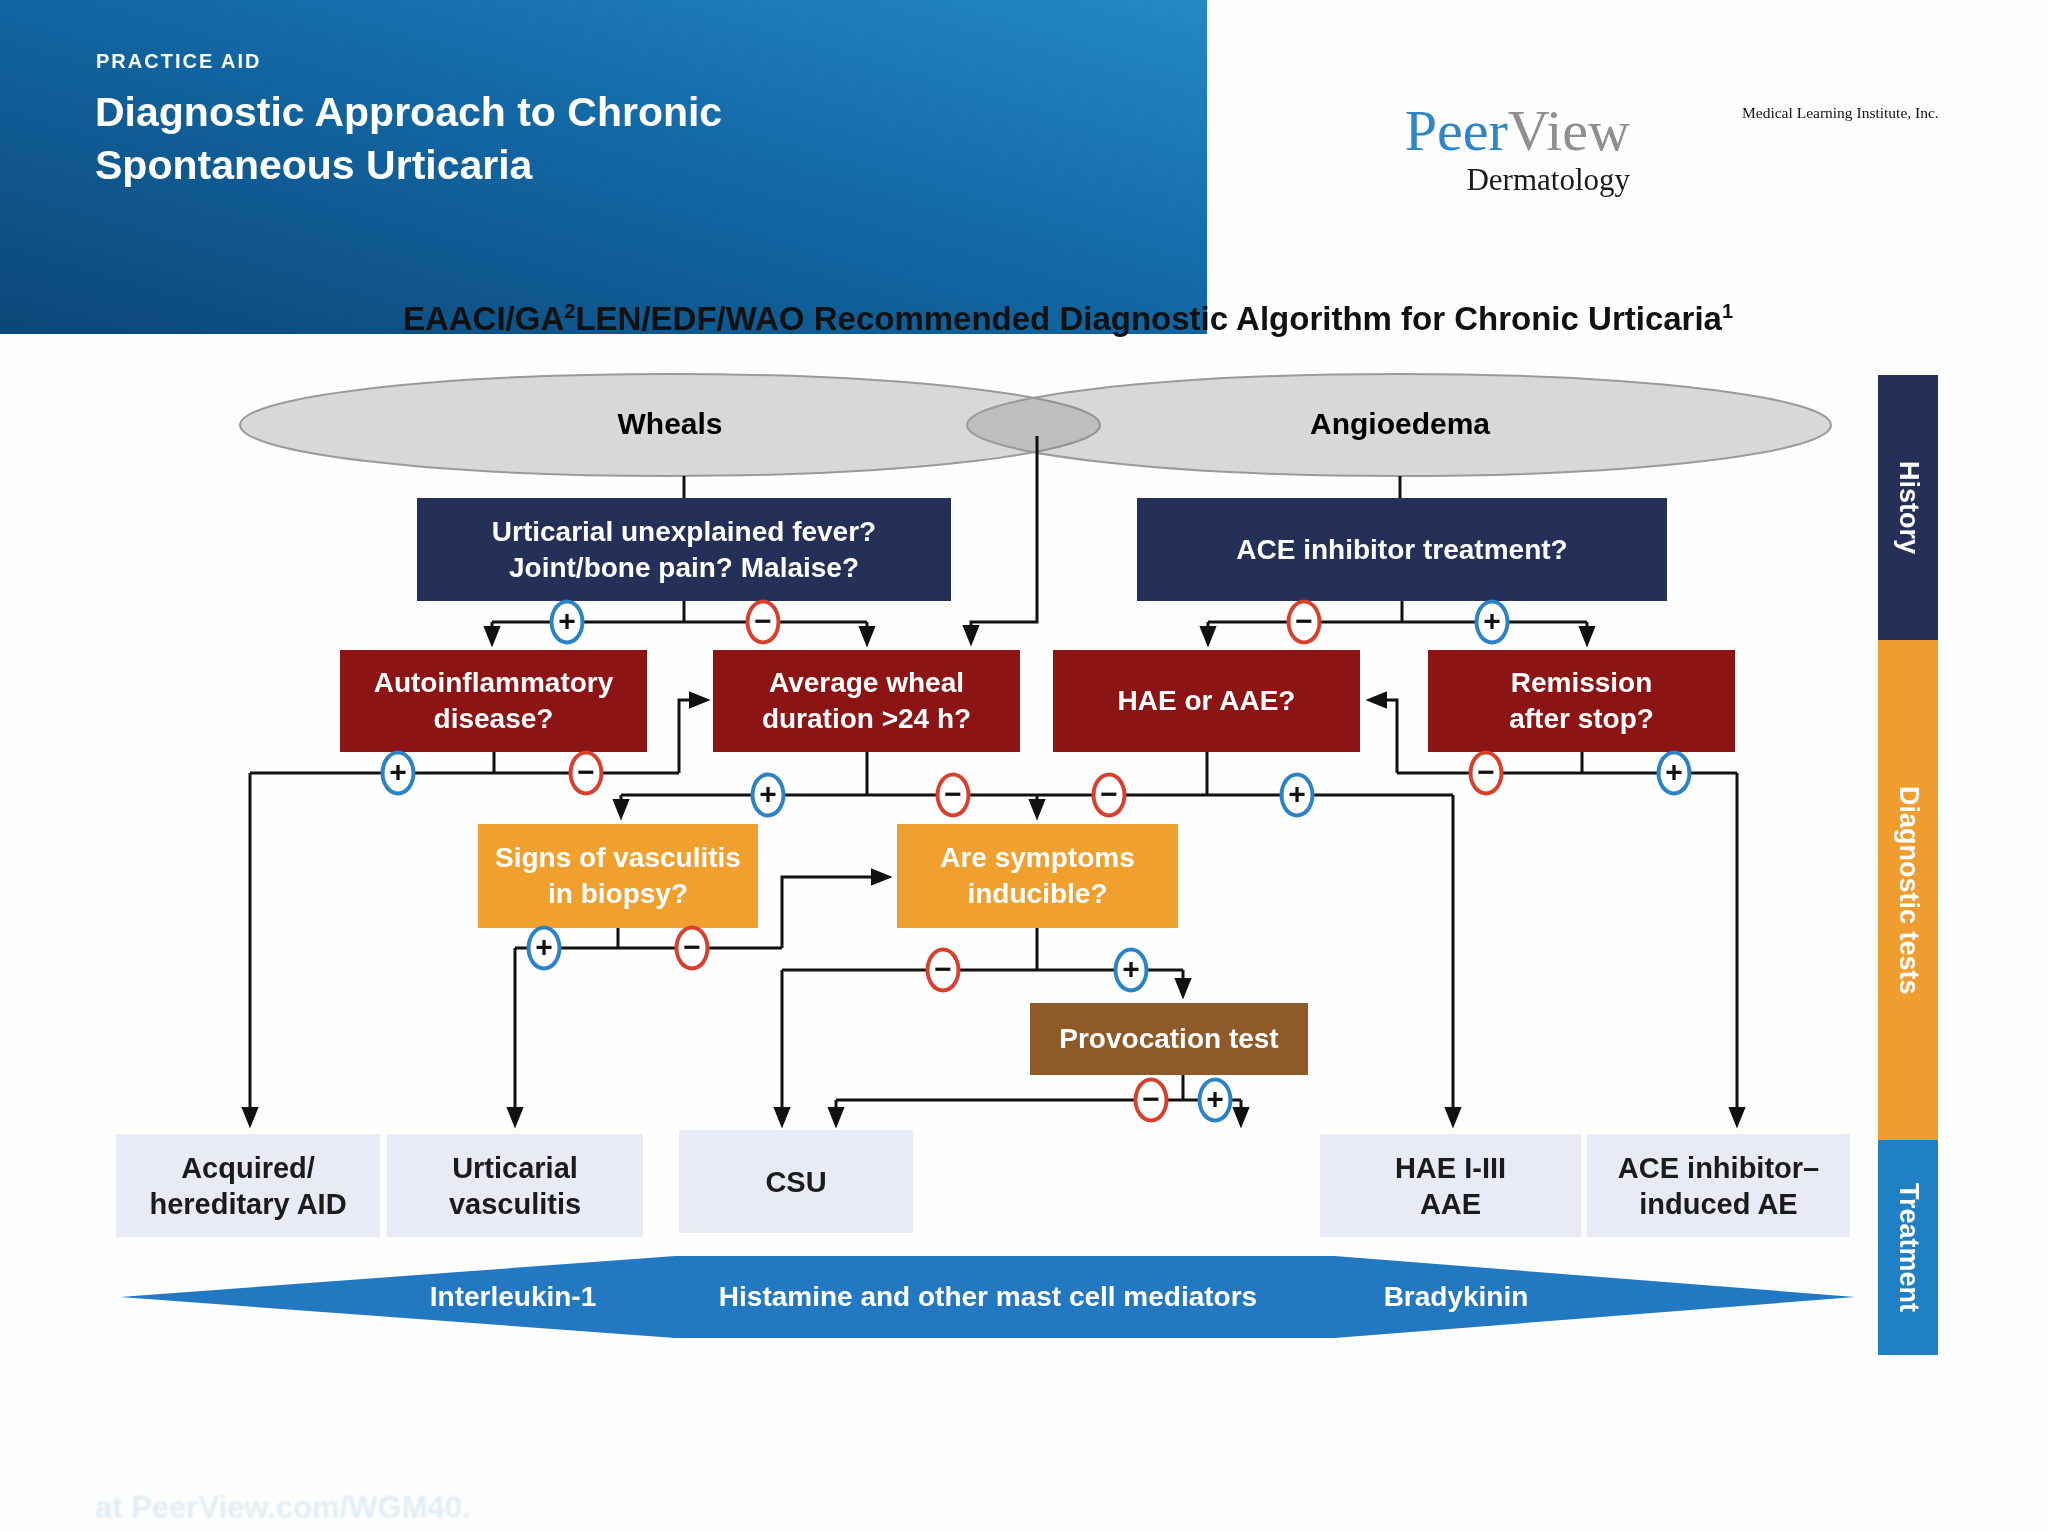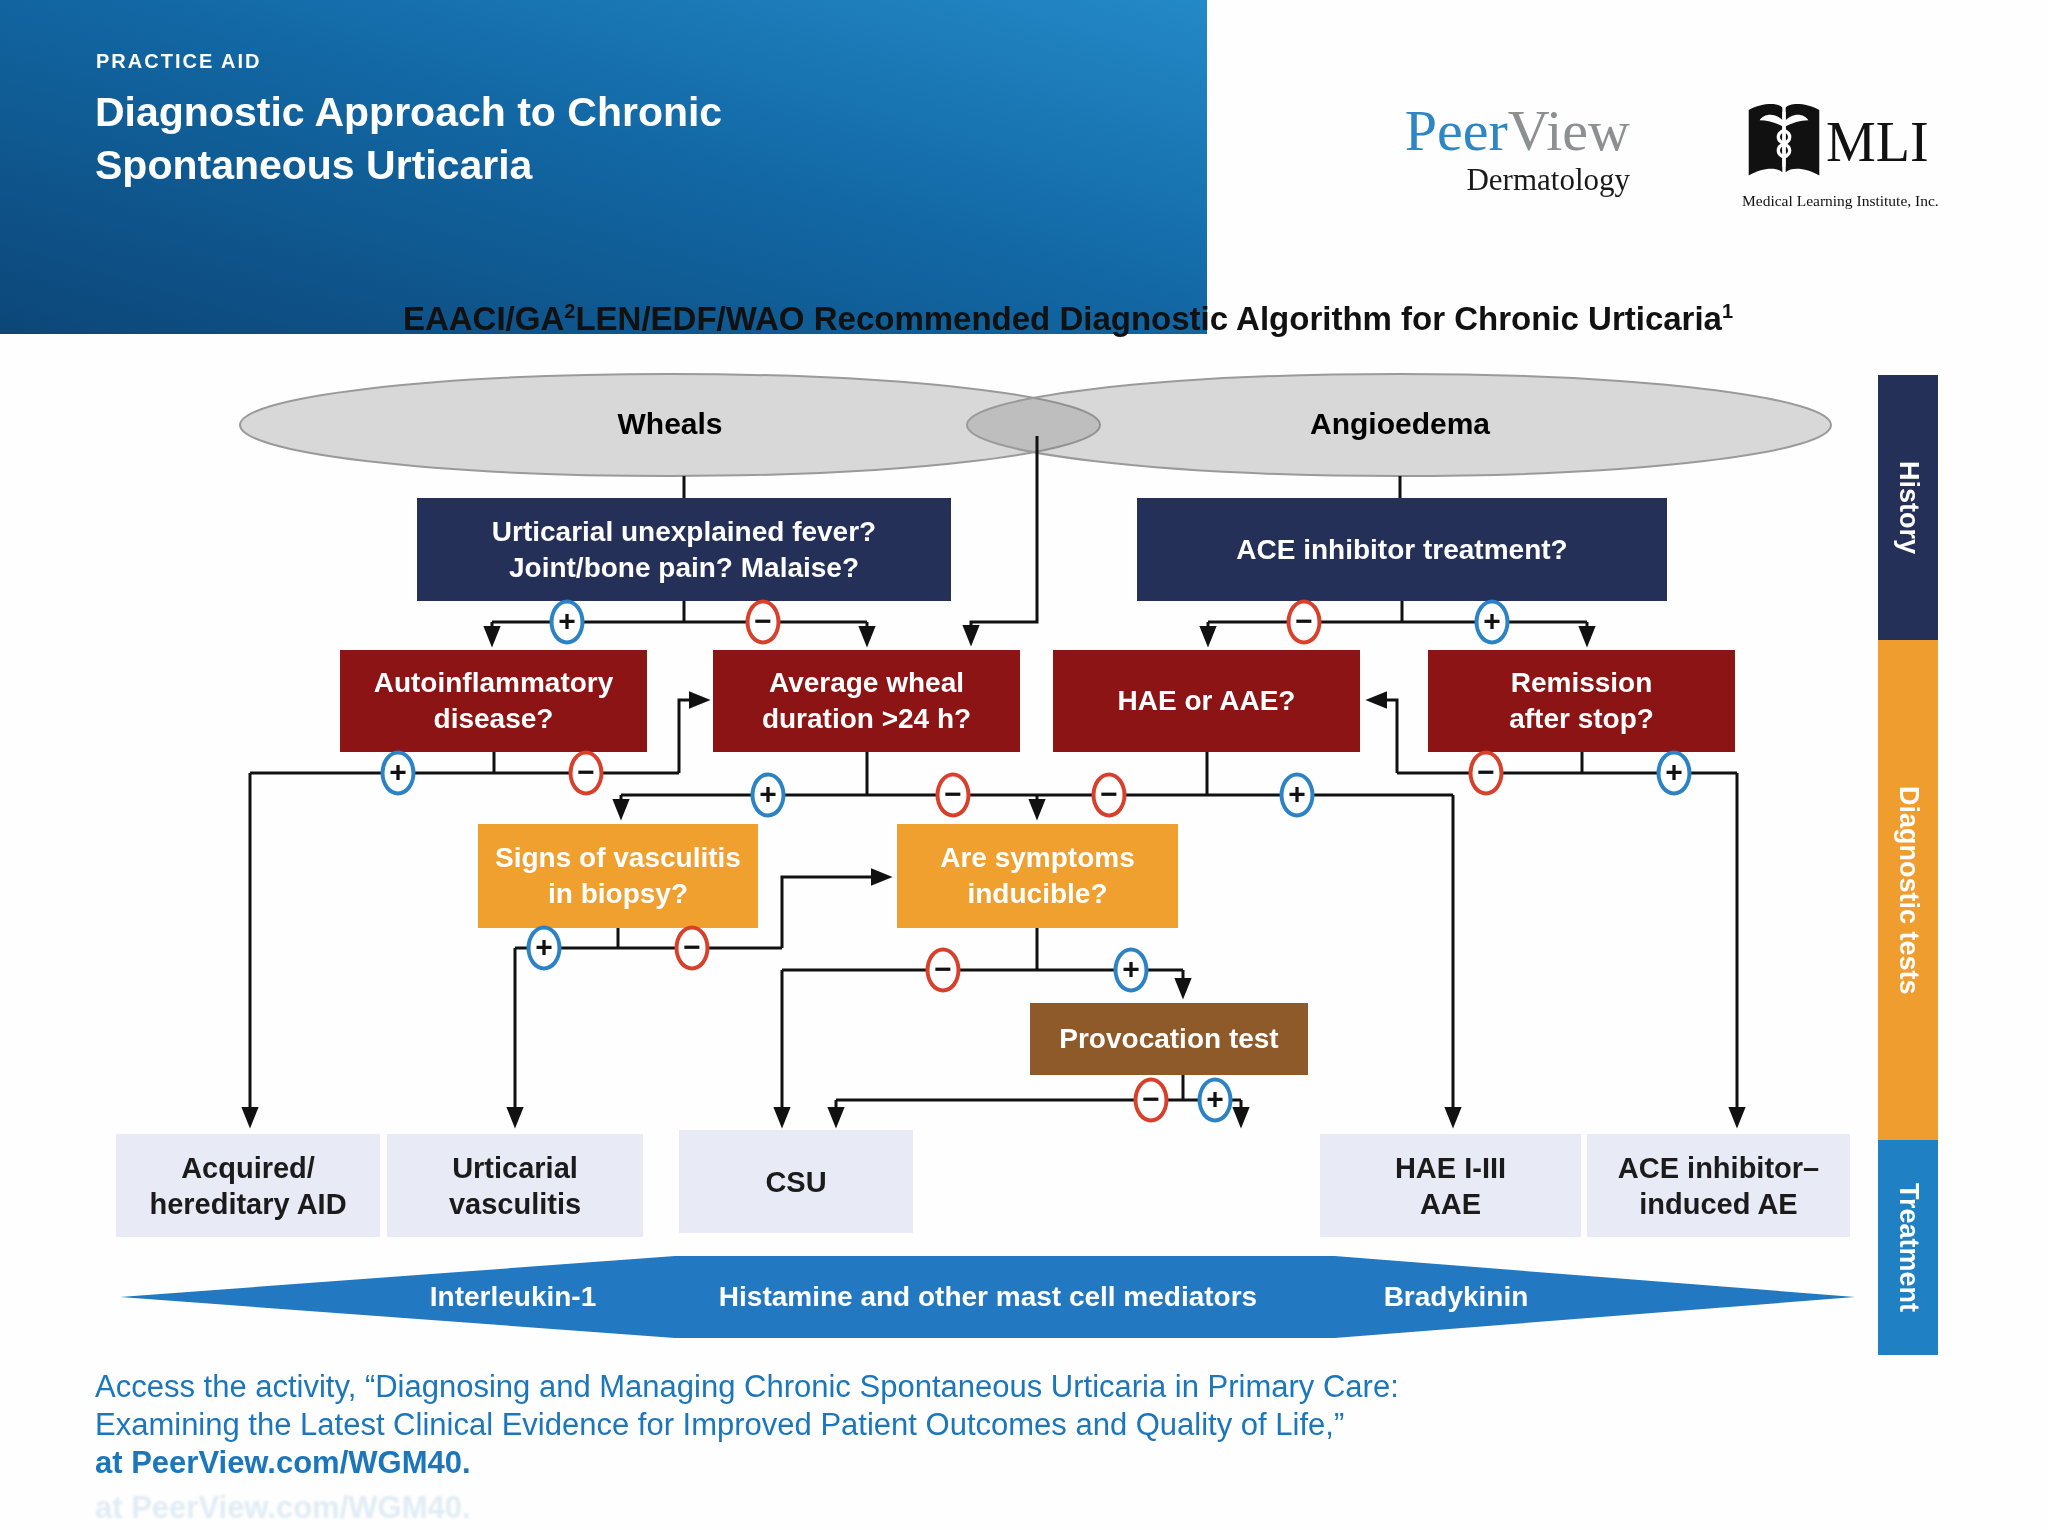--- a/index.html
+++ b/index.html
@@ -74,32 +74,20 @@
   </div>
 
   <div class="pv-logo">
     <div class="pv-main">
       <span class="pv-peer">Peer</span><span class="pv-view">View</span>
     </div>
     <div class="pv-sub">Dermatology</div>
   </div>
 
   <div class="mli">
-    <div class="mli-row">
-      <svg width="84" height="88" viewBox="0 0 100 100">
-        <path d="M8,12 C24,3 43,3 48,9 L48,86 C41,79 22,81 8,90 Z" fill="#111"></path>
-        <path d="M92,12 C76,3 57,3 52,9 L52,86 C59,79 78,81 92,90 Z" fill="#111"></path>
-        <rect x="48" y="14" width="4" height="66" fill="#fff"></rect>
-        <path d="M50,26 C40,14 26,16 21,24 C31,24 40,27 50,32 Z" fill="#fff"></path>
-        <path d="M50,26 C60,14 74,16 79,24 C69,24 60,27 50,32 Z" fill="#fff"></path>
-        <path d="M50,36 C41,40 41,48 50,52 C59,56 59,64 50,68" stroke="#fff" stroke-width="4" fill="none"></path>
-        <path d="M50,36 C59,40 59,48 50,52 C41,56 41,64 50,68" stroke="#fff" stroke-width="4" fill="none"></path>
-      </svg>
-      <div class="mli-abbr">MLI</div>
-    </div>
     <div class="mli-sub">Medical Learning Institute, Inc.</div>
   </div>
 
   <div class="algo-title">
     <span>EAACI/GA</span><sup>2</sup><span>LEN/EDF/WAO Recommended Diagnostic Algorithm for Chronic Urticaria</span><sup>1</sup>
   </div>
 
   <svg class="wires" width="2048" height="1530" viewBox="0 0 2048 1530">
     <defs>
       <marker id="arr" viewBox="0 0 10 8" refX="7" refY="4" markerWidth="22" markerHeight="18" markerUnits="userSpaceOnUse" orient="auto-start-reverse">
@@ -207,20 +195,15 @@
   <div class="side side-history">History</div>
   <div class="side side-diag">Diagnostic tests</div>
   <div class="side side-treat">Treatment</div>
 
   <div class="band">
     <div class="band-label" style="left:393px;">Interleukin-1</div>
     <div class="band-label" style="left:868px;">Histamine and other mast cell mediators</div>
     <div class="band-label" style="left:1336px;">Bradykinin</div>
   </div>
 
-  <div class="footer">
-    <div>Access the activity, “Diagnosing and Managing Chronic Spontaneous Urticaria in Primary Care:</div>
-    <div>Examining the Latest Clinical Evidence for Improved Patient Outcomes and Quality of Life,”</div>
-    <div class="bold">at PeerView.com/WGM40.</div>
-  </div>
   <div class="ghost">at PeerView.com/WGM40.</div>
 
 </div>
 
 </body></html>

